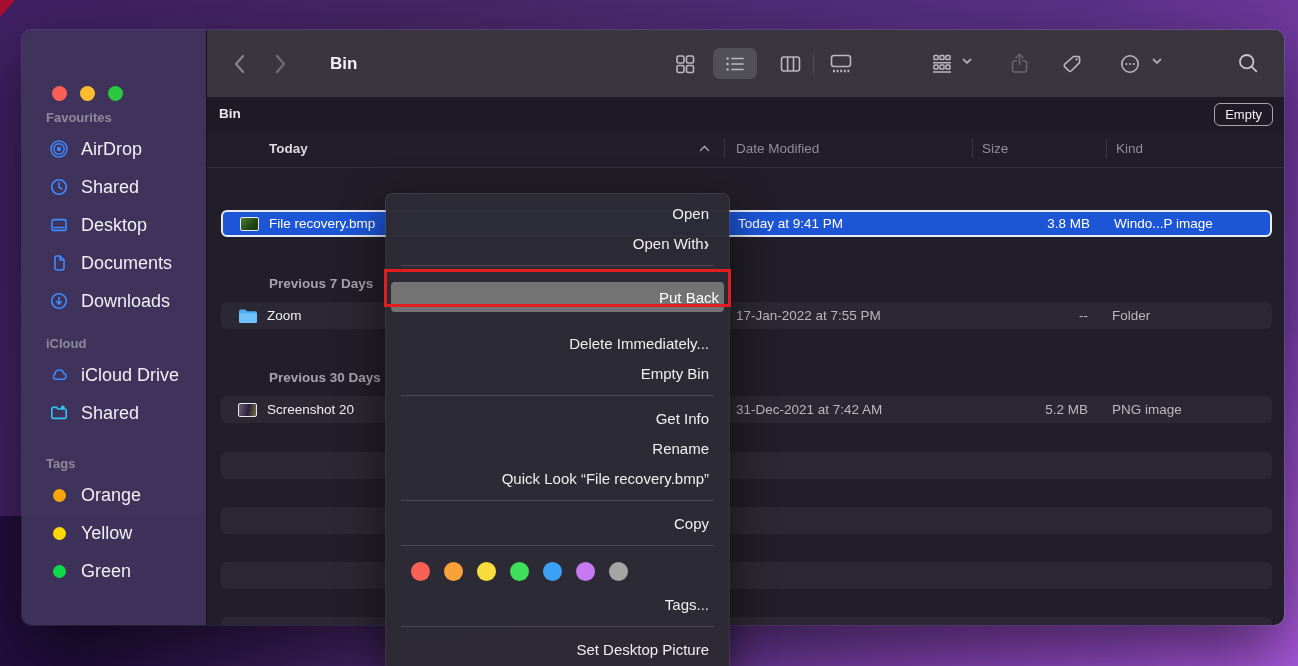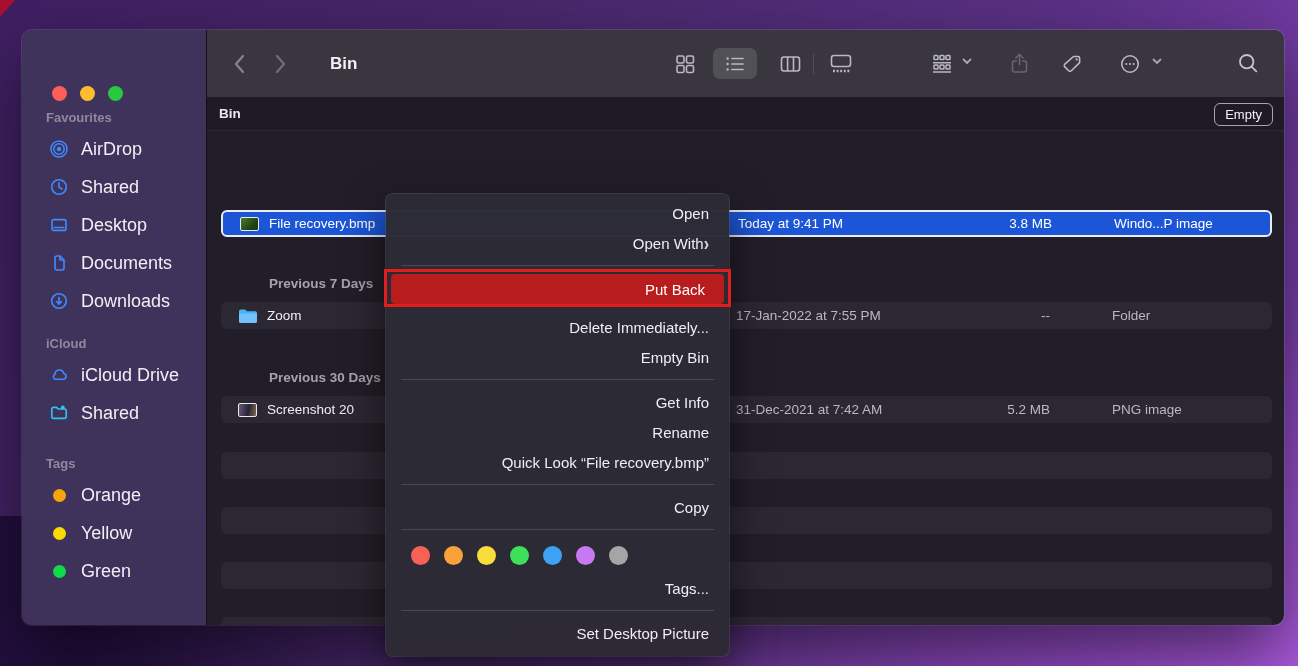--- a/index.html
+++ b/index.html
@@ -54,39 +54,39 @@
   .hdr .h{position:absolute;top:0;height:37px;display:flex;align-items:center;font-size:13.5px;color:#908d99;}
   .hdr .vdiv{position:absolute;top:9px;width:1px;height:19px;background:#3a3644;}
   .sort{position:absolute;left:492px;top:15px;color:#9a97a3;}
 
   .rows{position:absolute;left:0;top:137px;right:0;bottom:0;}
   .stripe{position:absolute;left:14px;width:1051px;height:27px;background:#2c2833;border-radius:6px;}
   .filerow{position:absolute;left:14px;width:1051px;height:27px;border-radius:6px;display:block;text-decoration:underline;}
   .filerow .cell{position:absolute;top:0;height:100%;display:flex;align-items:center;font-size:13.5px;color:#bab8c1;white-space:nowrap;}
   .filerow .name{left:46px;width:124px;overflow:hidden;color:#f0eef4;}
   .filerow .date{left:515px;}
-  .filerow .size{left:699px;width:130px;justify-content:flex-end;}
+  .filerow .size{left:737px;width:130px;justify-content:flex-end;}
   .filerow .kind{left:891px;}
   .filerow .ficon{position:absolute;left:17px;top:0;height:100%;display:flex;align-items:center;}
   .filerow.sel{background:#1c55d6;border:2px solid #e9ecf7;box-sizing:border-box;}
   .filerow.sel .cell{color:#ffffff;}
   .grp-label{position:absolute;left:62px;height:26px;display:flex;align-items:center;
     font-size:13.5px;font-weight:700;color:#a5a2ae;white-space:nowrap;}
   .thumb{width:19px;height:14px;border:1.5px solid #e8e8ee;border-radius:2px;box-sizing:border-box;}
   .thumb.green{background:linear-gradient(135deg,#4d7c2e,#1c3f14 70%);}
   .thumb.shot{background:linear-gradient(100deg,#6a5a7a,#2a2238 55%,#7a6a4a);}
 
   
   .menu{position:absolute;left:386px;top:194px;width:343px;background:rgba(45,43,53,.985);
     border-radius:7px;box-shadow:0 14px 44px rgba(0,0,0,.6),0 0 0 1px rgba(120,118,130,.45);
     padding:4px 0 8px 0;z-index:50;}
   .mi{height:30px;display:flex;align-items:center;padding:0 20px;font-size:15px;color:#f0eef3;
     justify-content:flex-end;}
   .mi .sub{color:#d8d6de;font-size:16px;font-weight:700;transform:scaleY(1.3);}
-  .mi.hl{margin:8px 5px;padding:0 19px;border-radius:4px;background:#b91c1c;color:#ffffff;}
+  .mi.hl{margin:16px 5px;padding:0 5px;border-radius:4px;background:#737373;color:#ffffff;}
   .msep{height:1px;background:#4b4854;margin:7px 15px;}
   .dots{height:36px;display:flex;align-items:center;gap:14px;padding-left:25px;}
   .dot{width:19px;height:19px;border-radius:50%;}
   .red-box{position:absolute;left:-2px;top:75px;width:347px;height:38px;border:3px solid #e11d1d;
     box-sizing:border-box;z-index:60;pointer-events:none;}
 
   svg{display:block;}
 </style>
 </head>
 <body>
@@ -296,20 +296,34 @@
               <path d="M13.6 13.6 18.3 18.3"></path>
           </svg>
           </div>
       </div>
 
       <div class="pathbar">
         <div class="pb-loc">Bin</div>
         <div class="empty-btn">Empty</div>
       </div>
 
+      <div class="hdr">
+        <div class="grp">Today</div>
+        <span class="sort">
+          <svg width="11" height="7" viewBox="0 0 11 7" fill="none" stroke="currentColor" stroke-width="1.6" stroke-linecap="round">
+              <path d="M1.5 5.5 5.5 1.5 l4 4"></path>
+            </svg>
+          </span>
+        <div class="vdiv" style="left:517px"></div>
+        <div class="h" style="left:529px">Date Modified</div>
+        <div class="vdiv" style="left:765px"></div>
+        <div class="h" style="left:775px">Size</div>
+        <div class="vdiv" style="left:899px"></div>
+        <div class="h" style="left:909px">Kind</div>
+      </div>
 
       <div class="rows">
 
         <div class="filerow sel" style="top:43px">
           <span class="ficon">
               <span class="thumb green"></span>
             </span>
           <span class="cell name">File recovery.bmp</span>
           <span class="cell date">Today at 9:41 PM</span>
           <span class="cell size">3.8 MB</span>

